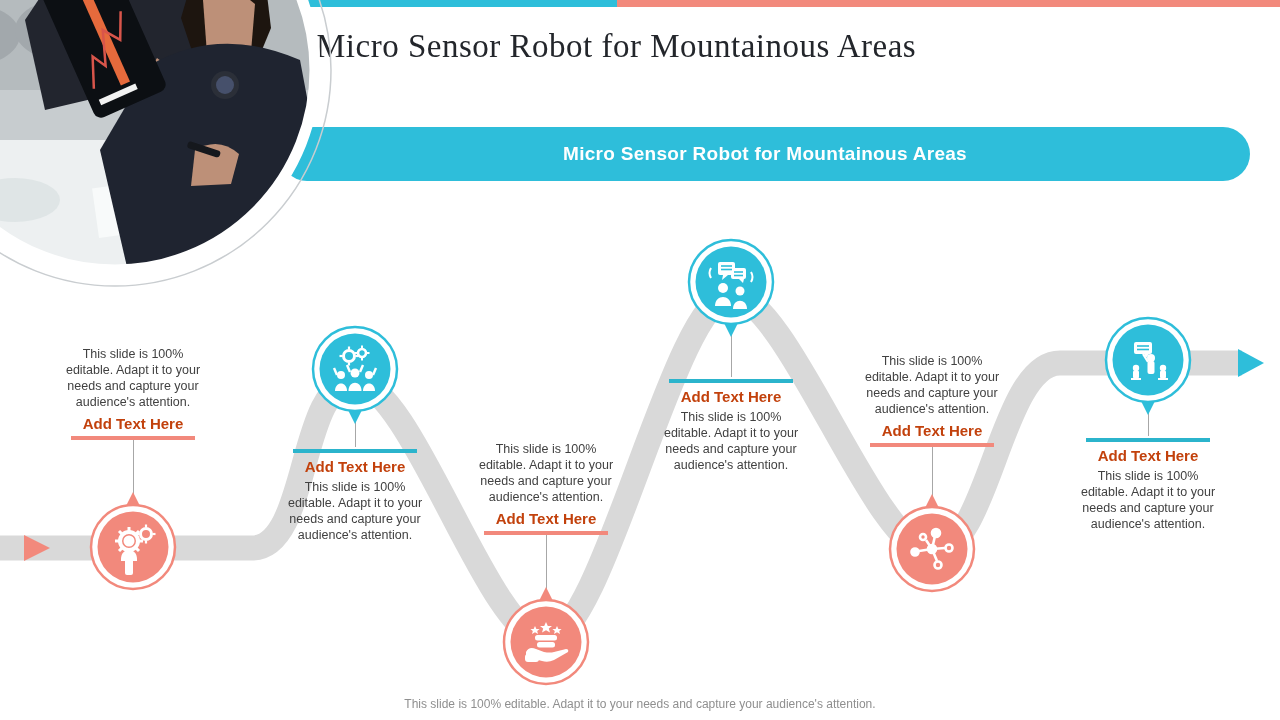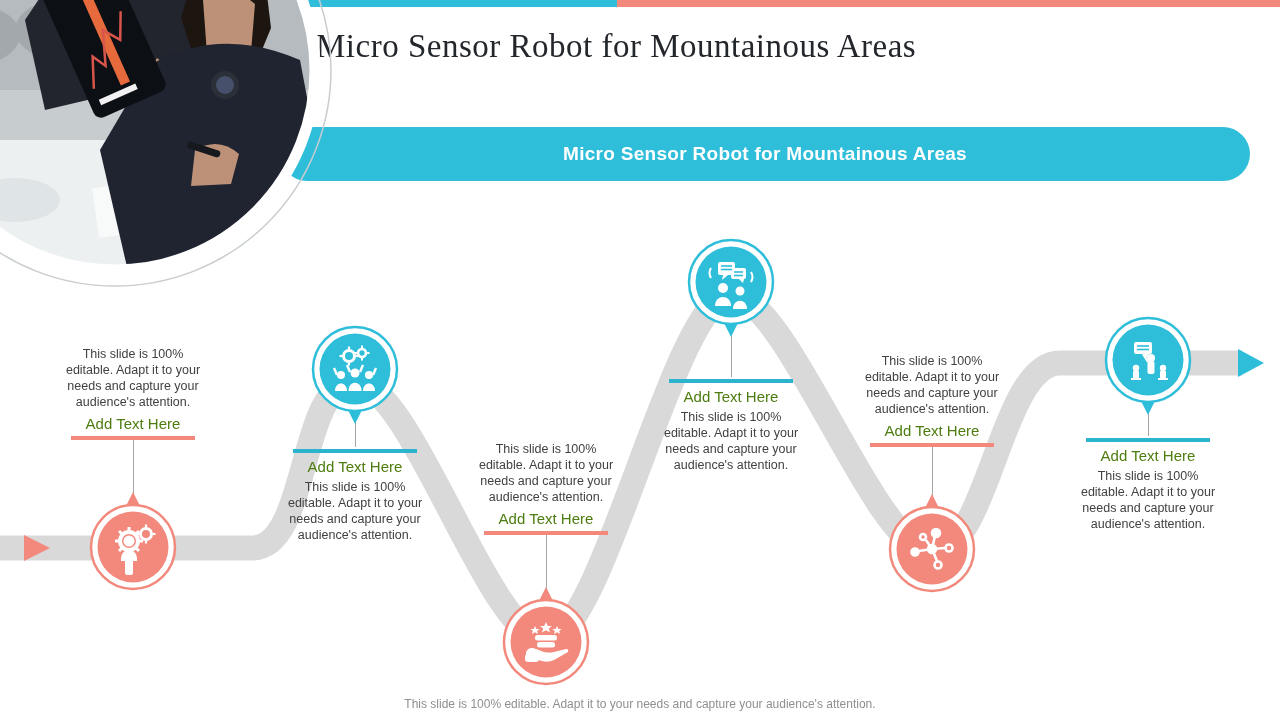--- a/index.html
+++ b/index.html
@@ -31,21 +31,21 @@
 
   
   .road{position:absolute;left:0;top:0;width:1280px;height:720px;z-index:1;}
 
   
   .node{position:absolute;width:100px;height:120px;z-index:3;}
 
   
   .tblock{position:absolute;width:150px;text-align:center;z-index:4;}
   .tblock .body{font-size:12.5px;line-height:16px;color:#414141;}
-  .tblock .head{font-size:15px;font-weight:normal;color:#4d7c0f;line-height:19px;cursor:text;}
+  .tblock .head{font-size:15px;font-weight:bold;color:#c2410c;line-height:19px;cursor:text;}
   .tblock .bar{height:4px;width:124px;margin:3px auto 3px auto;}
   .bar.salmon{background:#F2897C;}
   .bar.teal{background:#2BB4CC;}
   .tblock.below .head{margin-top:4px;}
   .tblock.below .body{margin-top:3px;}
   .tblock.above .head{margin-top:4px;}
 
   
   .connector{position:absolute;width:1px;background:#A7A7A7;z-index:2;}
 

